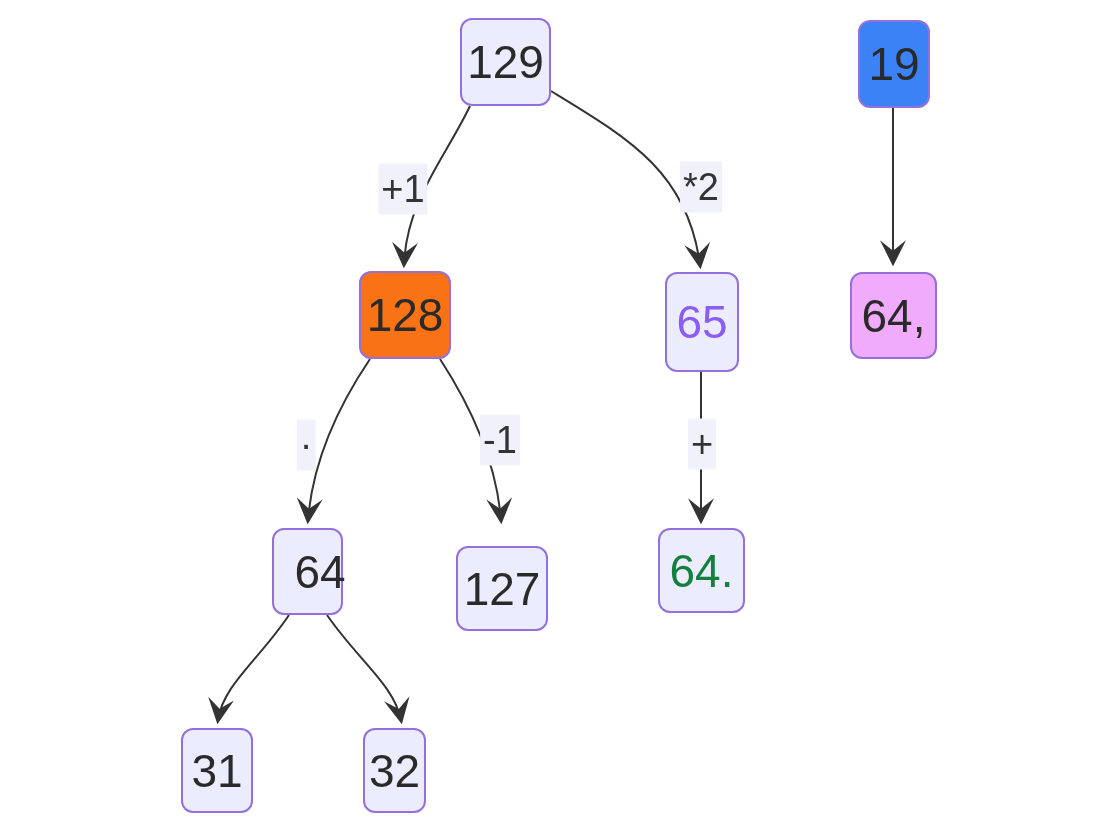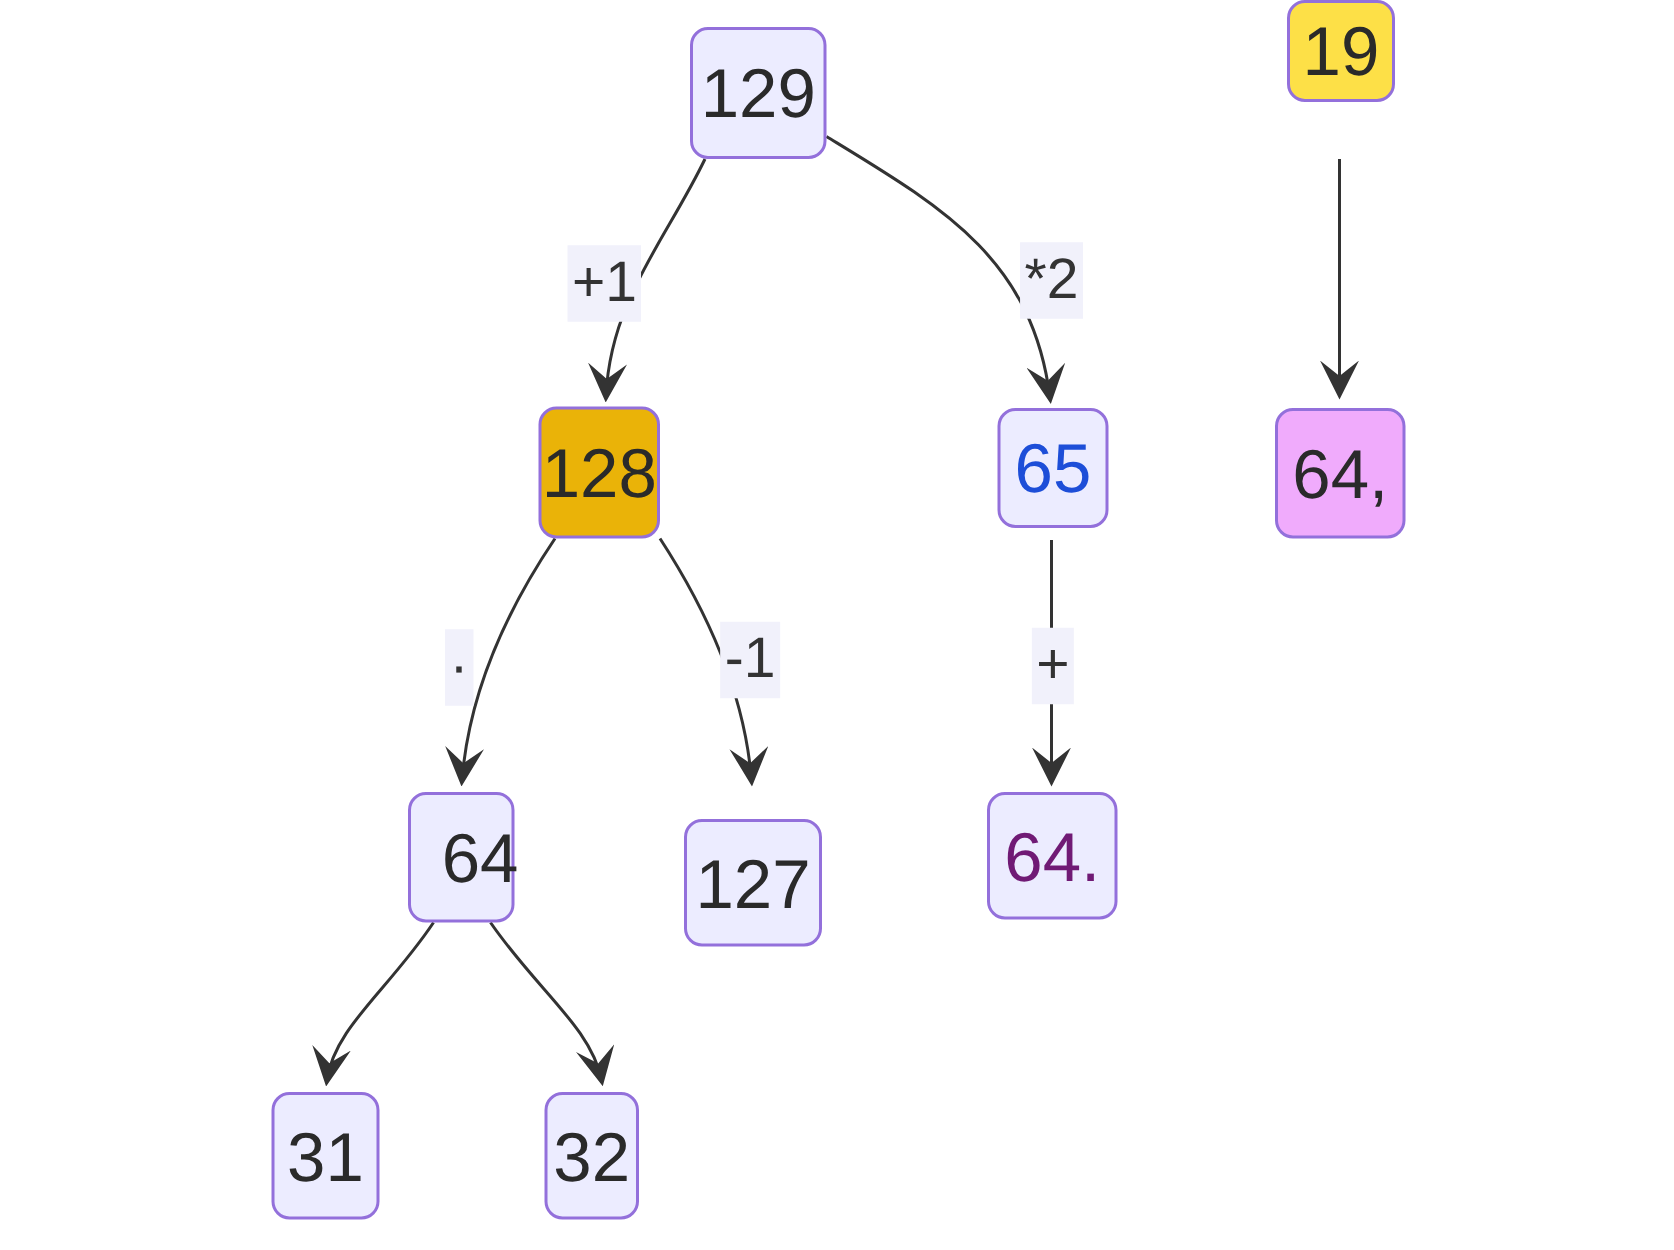--- a/index.html
+++ b/index.html
@@ -65,39 +65,39 @@
         <path d="M701,360 L701,520" fill="none" stroke="#333333" stroke-width="2" marker-end="url(#arrowhead)"></path>
         <path d="M893,106 L893,262" fill="none" stroke="#333333" stroke-width="2" marker-end="url(#arrowhead)"></path>
         <path d="M289,615 C259,660 223,685 218,720" fill="none" stroke="#333333" stroke-width="2" marker-end="url(#arrowhead)"></path>
         <path d="M327,615 C358,660 394,685 401,720" fill="none" stroke="#333333" stroke-width="2" marker-end="url(#arrowhead)"></path>
       </g>
   </svg>
   <div id="nodes-layer">
       <div class="node" style="left: 460px; top: 18px; width: 91px; height: 88px; background: rgb(236, 236, 255); border-color: rgb(147, 112, 219); color: rgb(42, 42, 42);">
         <span>129</span>
       </div>
-      <div class="node" style="left: 858px; top: 0; width: 72px; height: 68px; background: #fde047; border-color: rgb(147, 112, 219); color: rgb(42, 42, 42);">
+      <div class="node" style="left: 858px; top: 20px; width: 72px; height: 88px; background: #3b82f6; border-color: rgb(147, 112, 219); color: rgb(42, 42, 42);">
         <span>19</span>
       </div>
-      <div class="node" style="left: 359px; top: 271px; width: 81px; height: 88px; background: #eab308; border-color: rgb(147, 112, 219); color: rgb(42, 42, 42);">
+      <div class="node" style="left: 359px; top: 271px; width: 92px; height: 88px; background: #f97316; border-color: rgb(147, 112, 219); color: rgb(42, 42, 42);">
         <span>128</span>
       </div>
-      <div class="node" style="left: 665px; top: 272px; width: 74px; height: 80px; background: rgb(236, 236, 255); border-color: rgb(147, 112, 219); color: #1d4ed8;">
+      <div class="node" style="left: 665px; top: 272px; width: 74px; height: 100px; background: rgb(236, 236, 255); border-color: rgb(147, 112, 219); color: #8b5cf6;">
         <span>65</span>
       </div>
       <div class="node" style="left: 850px; top: 272px; width: 87px; height: 87px; background: #f0abfc; border-color: rgb(147, 112, 219); color: rgb(42, 42, 42);">
         <span>64,</span>
       </div>
       <div class="node" style="left: 272px; top: 528px; width: 71px; height: 87px; background: rgb(236, 236, 255); border-color: rgb(147, 112, 219); color: rgb(42, 42, 42); padding-left: 25px;">
         <span>64</span>
       </div>
       <div class="node" style="left: 456px; top: 528px; width: 92px; height: 85px; background: rgb(236, 236, 255); border-color: rgb(147, 112, 219); color: rgb(42, 42, 42); margin-top: 18px;">
         <span>127</span>
       </div>
-      <div class="node" style="left: 658px; top: 528px; width: 87px; height: 85px; background: rgb(236, 236, 255); border-color: rgb(147, 112, 219); color: #701a75;">
+      <div class="node" style="left: 658px; top: 528px; width: 87px; height: 85px; background: rgb(236, 236, 255); border-color: rgb(147, 112, 219); color: #15803d;">
         <span>64.</span>
       </div>
       <div class="node" style="left: 181px; top: 728px; width: 72px; height: 85px; background: rgb(236, 236, 255); border-color: rgb(147, 112, 219); color: rgb(42, 42, 42);">
         <span>31</span>
       </div>
       <div class="node" style="left: 363px; top: 728px; width: 63px; height: 85px; background: rgb(236, 236, 255); border-color: rgb(147, 112, 219); color: rgb(42, 42, 42);">
         <span>32</span>
       </div>
     </div>
   <div id="labels-layer">

